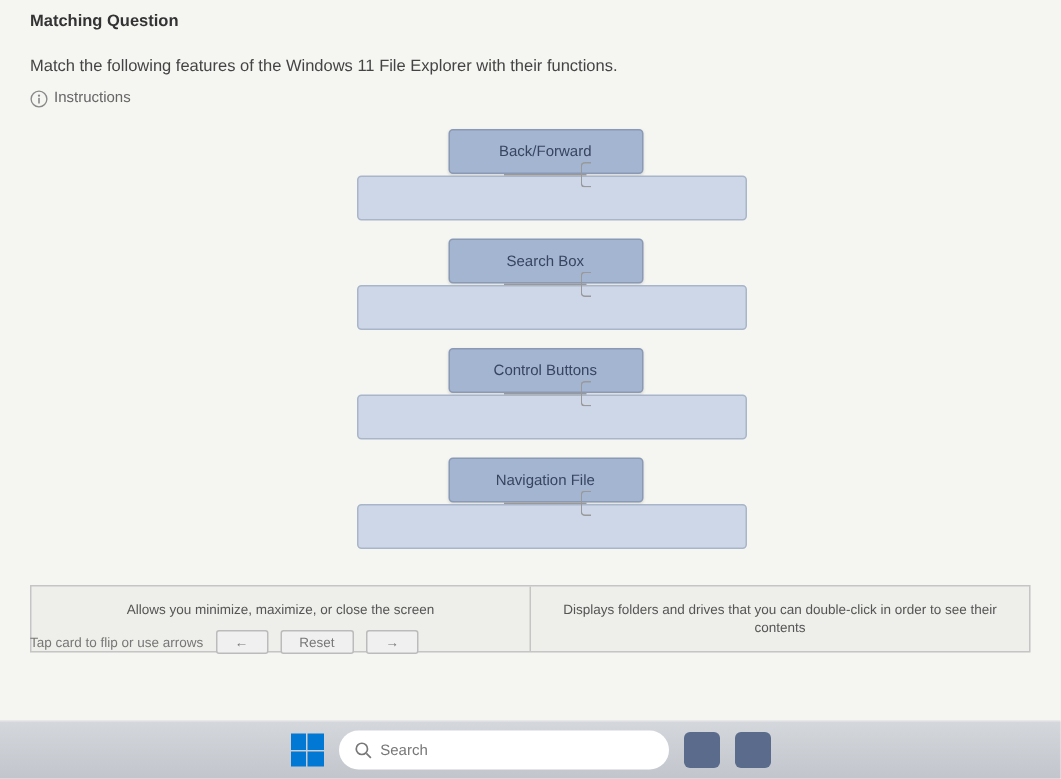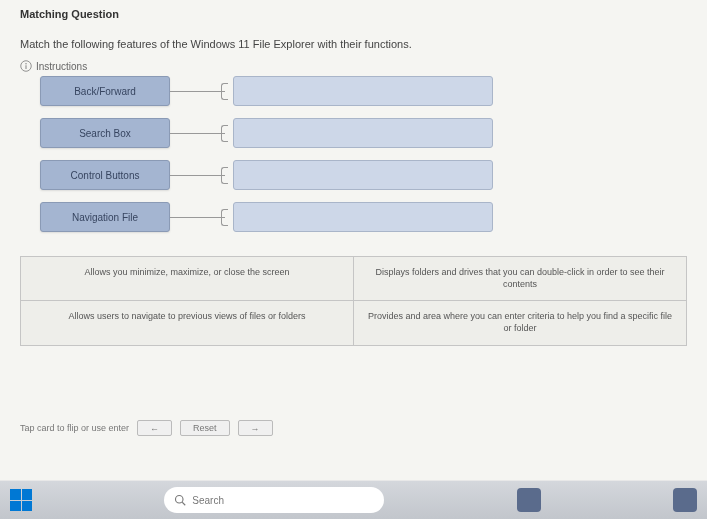--- a/index.html
+++ b/index.html
@@ -24,39 +24,39 @@
       font-size: 11px;
       font-weight: bold;
       color: #333;
     }
     .instruction {
       font-size: 11px;
       color: #444;
       margin-top: 18px;
     }
     .meta-row {
-      margin: 10px 0 4px 0;
-      display: flex;
-      align-items: center;
+      margin: 10px 0 14px 0;
+      display: flex;
       gap: 4px;
       font-size: 10px;
       color: #666;
     }
     .meta-icon {
       width: 12px;
       height: 12px;
       display: inline-block;
     }
     .match-area {
       padding-left: 20px;
     }
     .match-row {
       display: flex;
       align-items: center;
       margin-bottom: 12px;
+      flex-direction: column;
     }
     .term-box {
       width: 130px;
       height: 30px;
       background: #a4b5d1;
       border: 1px solid #8a9ab5;
       border-radius: 3px;
       display: flex;
       align-items: center;
       justify-content: center;
@@ -131,21 +131,21 @@
     }
     .taskbar {
       position: absolute;
       bottom: 0;
       left: 0;
       right: 0;
       height: 38px;
       background: linear-gradient(#d4d7dc, #c2c6cc);
       display: flex;
       align-items: center;
-      justify-content: space-between;
+      justify-content: center;
       gap: 10px;
       padding: 0 10px;
     }
     .start-btn {
       width: 22px;
       height: 22px;
       display: grid;
       grid-template-columns: 1fr 1fr;
       grid-template-rows: 1fr 1fr;
       gap: 1px;
@@ -225,28 +225,24 @@
       <div class="connector"></div>
       <div class="drop-box"></div>
     </div>
   </div>
 
   <div class="answers-pool">
     <div class="answers-row">
       <div class="answer-cell"><span>Allows you minimize, maximize, or close the screen</span></div>
       <div class="answer-cell"><span>Displays folders and drives that you can double-click in order to see their contents</span></div>
     </div>
-    <div class="answers-row">
-      <div class="answer-cell"><span>Allows users to navigate to previous views of files or folders</span></div>
-      <div class="answer-cell"><span>Provides and area where you can enter criteria to help you find a specific file or folder</span></div>
-    </div>
   </div>
 
   <div class="footer-bar">
-    <span>Tap card to flip or use enter</span>
+    <span>Tap card to flip or use arrows</span>
     <div class="footer-btn"><span>←</span></div>
     <div class="footer-btn"><span>Reset</span></div>
     <div class="footer-btn"><span>→</span></div>
   </div>
 
 </div>
 
 <div class="taskbar">
   <div class="start-btn">
     <span></span>

